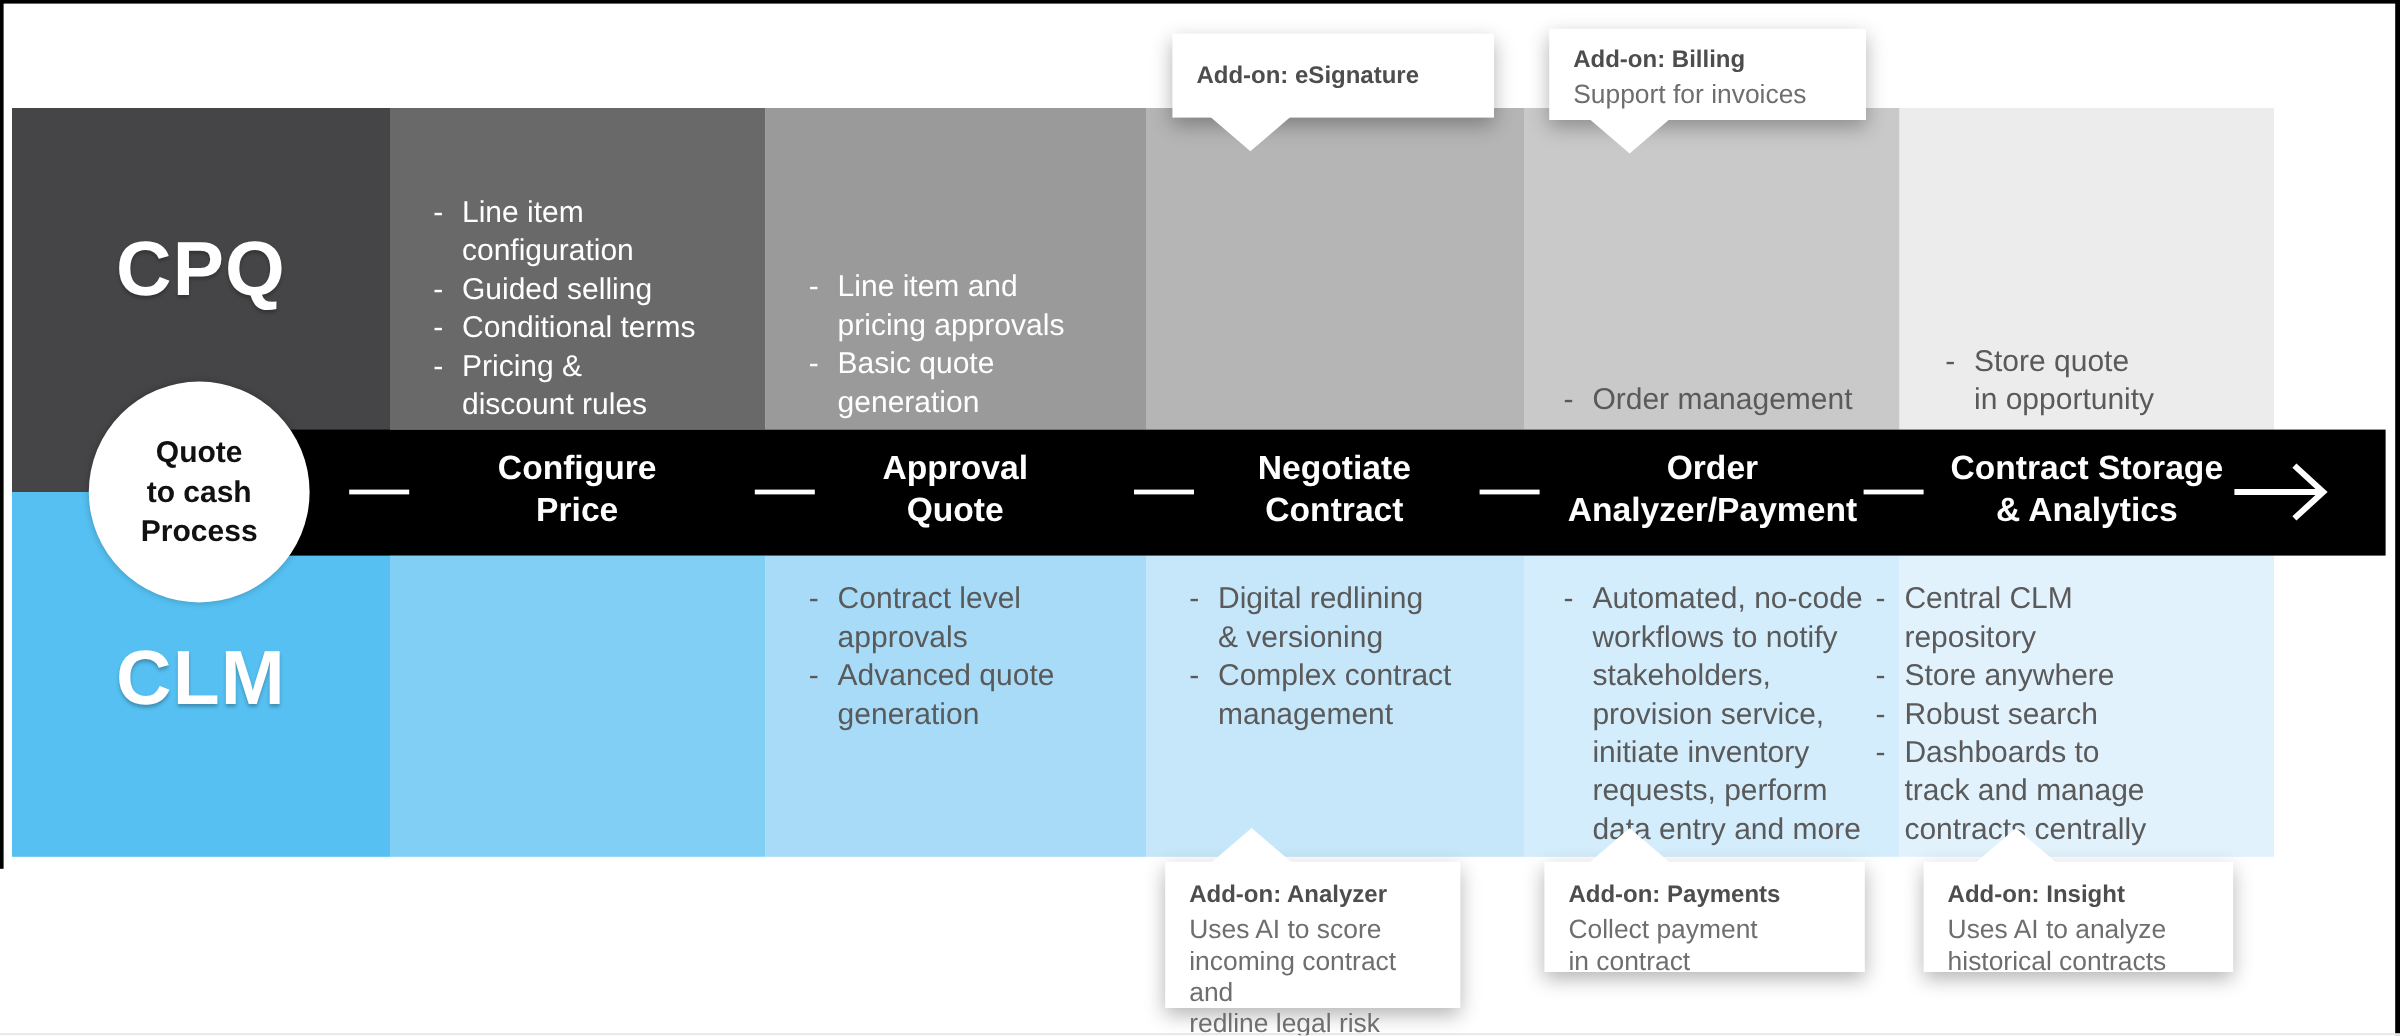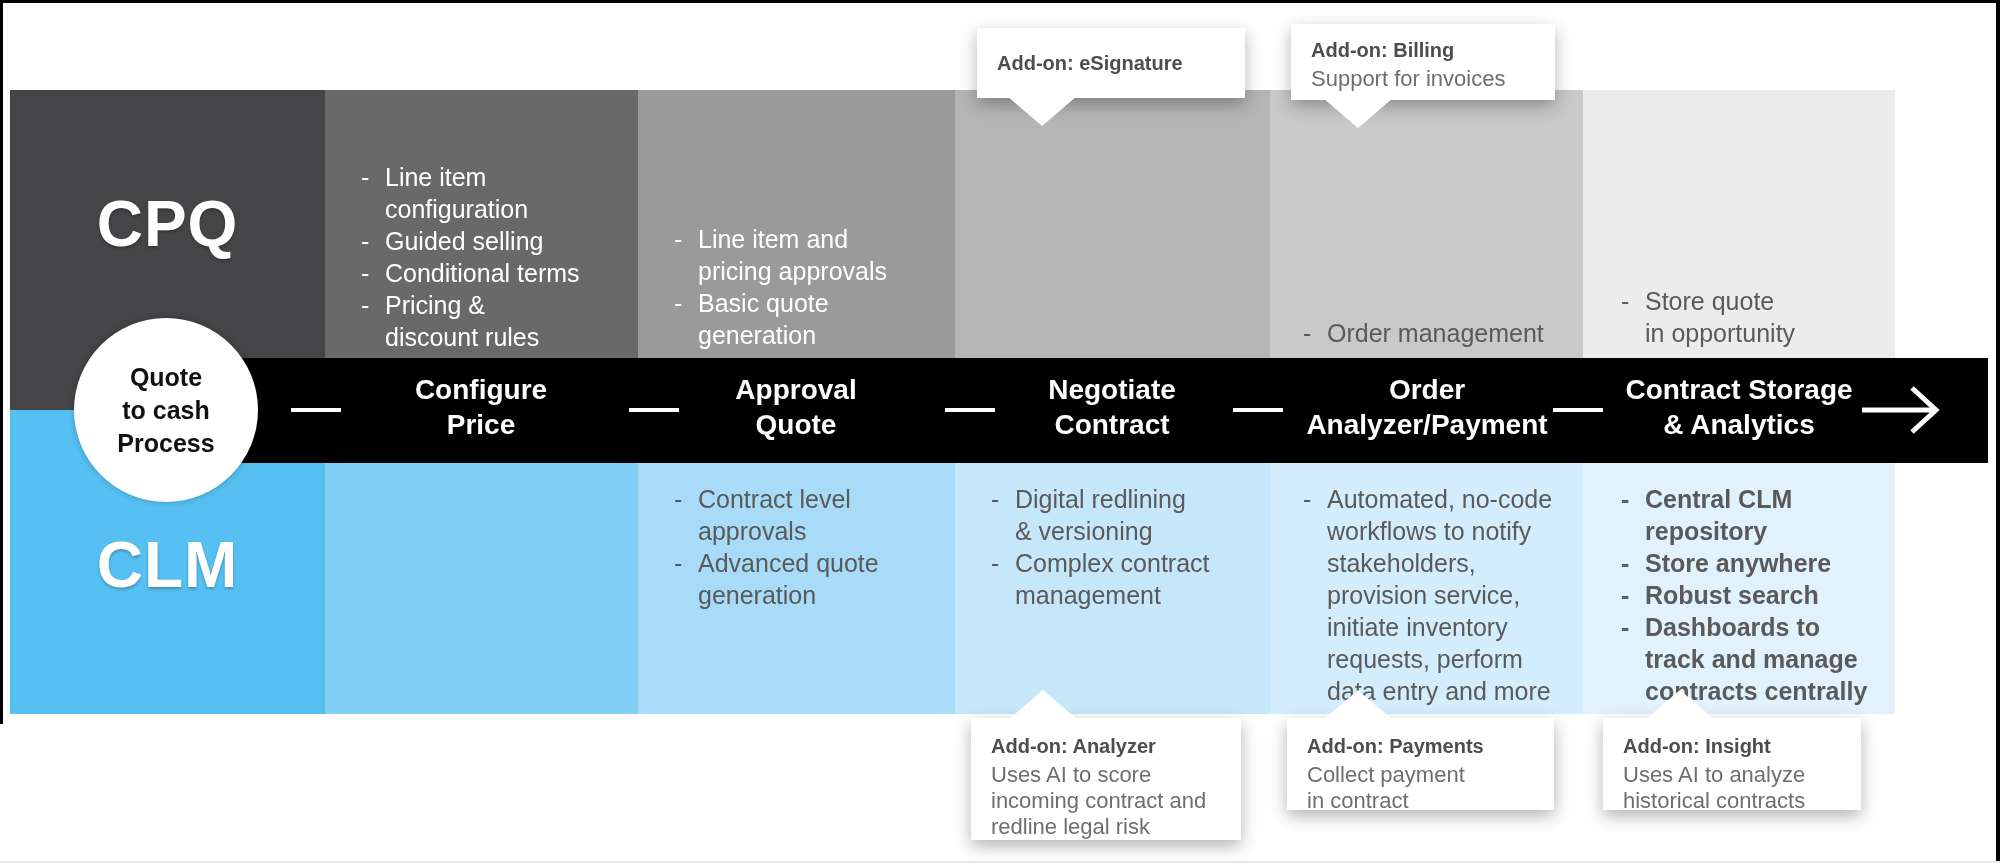--- a/index.html
+++ b/index.html
@@ -122,21 +122,21 @@
   </ul>
   <ul class="bullets on-light" style="left:1300px;top:483px;width:280px;">
     <li>Automated, no-code
 workflows to notify
 stakeholders,
 provision service,
 initiate inventory
 requests, perform
 data entry and more</li>
   </ul>
-  <ul class="bullets on-light" style="left:1618px;top:483px;width:272px;font-weight:bold;">
+  <ul class="bullets on-light" style="left:1560px;top:483px;width:272px;">
     <li>Central CLM
 repository</li>
     <li>Store anywhere</li>
     <li>Robust search</li>
     <li>Dashboards to
 track and manage
 contracts centrally</li>
   </ul>
 
   <div class="bar" style="background: rgb(0, 0, 0);"></div>
@@ -172,21 +172,21 @@
   </div>
   <div class="ptr-down" style="left:1007px;top:96px;"></div>
 
   <div class="callout" style="left:1291px;top:24px;width:264px;height:76px;padding-top:10px;">
     <div class="title">Add-on: Billing</div>
     <div class="sub">Support for invoices</div>
   </div>
   <div class="ptr-down" style="left:1323px;top:98px;"></div>
 
   <div class="ptr-up" style="left:1008px;top:690px;"></div>
-  <div class="callout" style="left:971px;top:718px;width:270px;height:122px;">
+  <div class="callout" style="left:971px;top:718px;width:246px;height:122px;">
     <div class="title">Add-on: Analyzer</div>
     <div class="sub">Uses AI to score
 incoming contract and
 redline legal risk</div>
   </div>
 
   <div class="ptr-up" style="left:1323px;top:690px;"></div>
   <div class="callout" style="left:1287px;top:718px;width:267px;height:92px;">
     <div class="title">Add-on: Payments</div>
     <div class="sub">Collect payment

